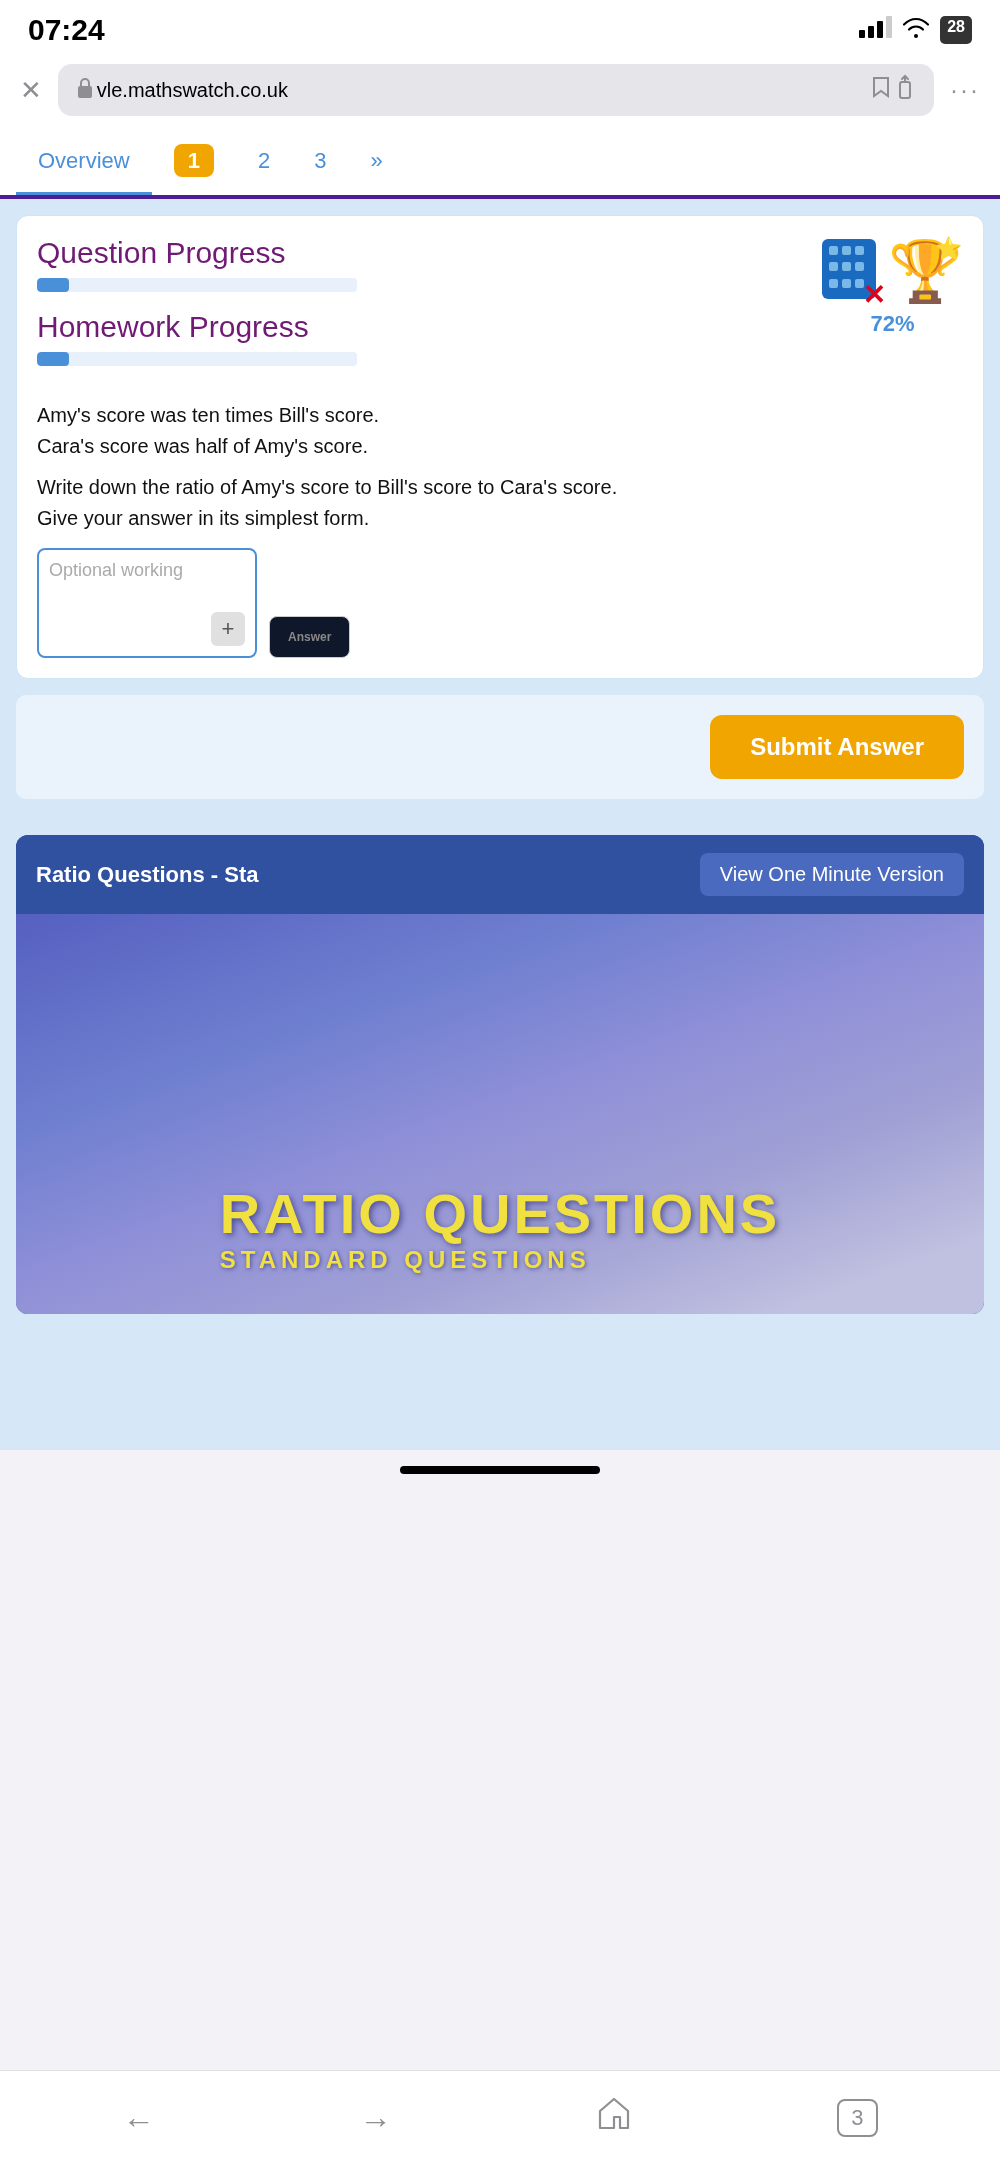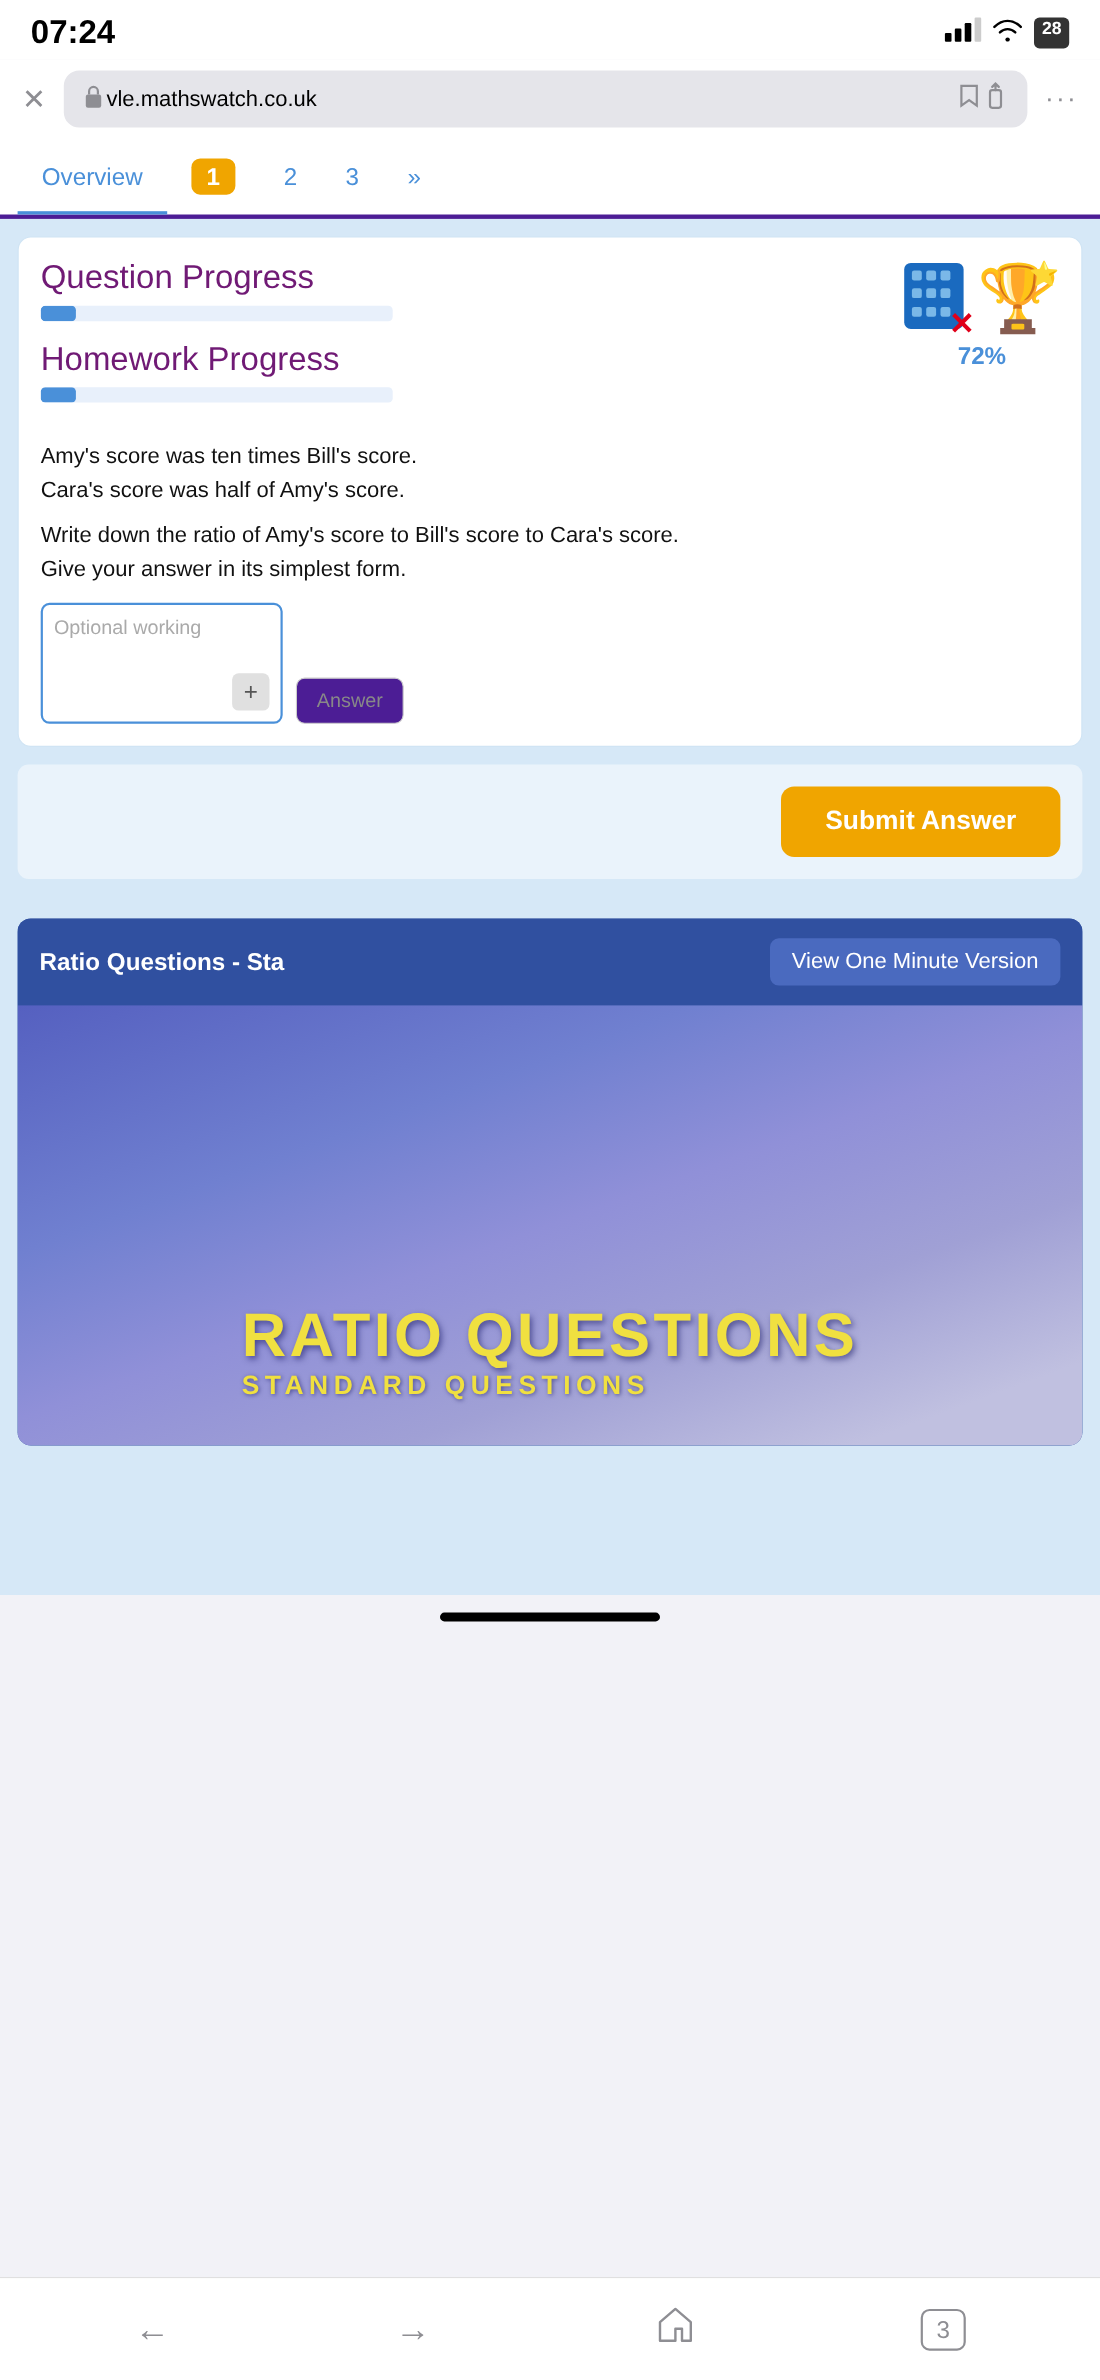--- a/index.html
+++ b/index.html
@@ -234,28 +234,29 @@
       align-items: center;
       justify-content: center;
       font-size: 22px;
       font-weight: 300;
       cursor: pointer;
     }
     .answer-box {
       border: 1px solid #ccc;
       border-radius: 8px;
       padding: 10px 18px;
-      background: #4c1d95;
+      background: #0f172a;
       color: #888;
-      font-size: 18px;
+      font-size: 12px;
       height: 42px;
       display: flex;
       align-items: center;
       align-self: flex-end;
       cursor: text;
+      font-weight: bold;
     }
 
     
     .submit-section {
       background: #eaf3fb;
       border-radius: 10px;
       padding: 20px;
       margin-top: 16px;
       display: flex;
       justify-content: flex-end;

